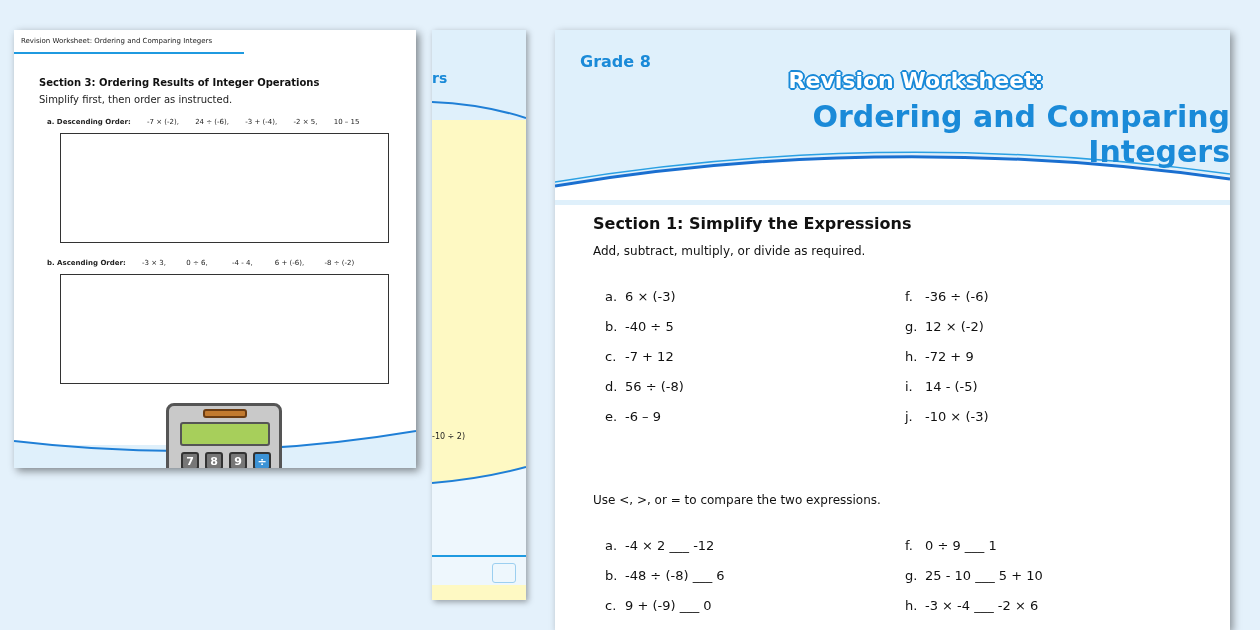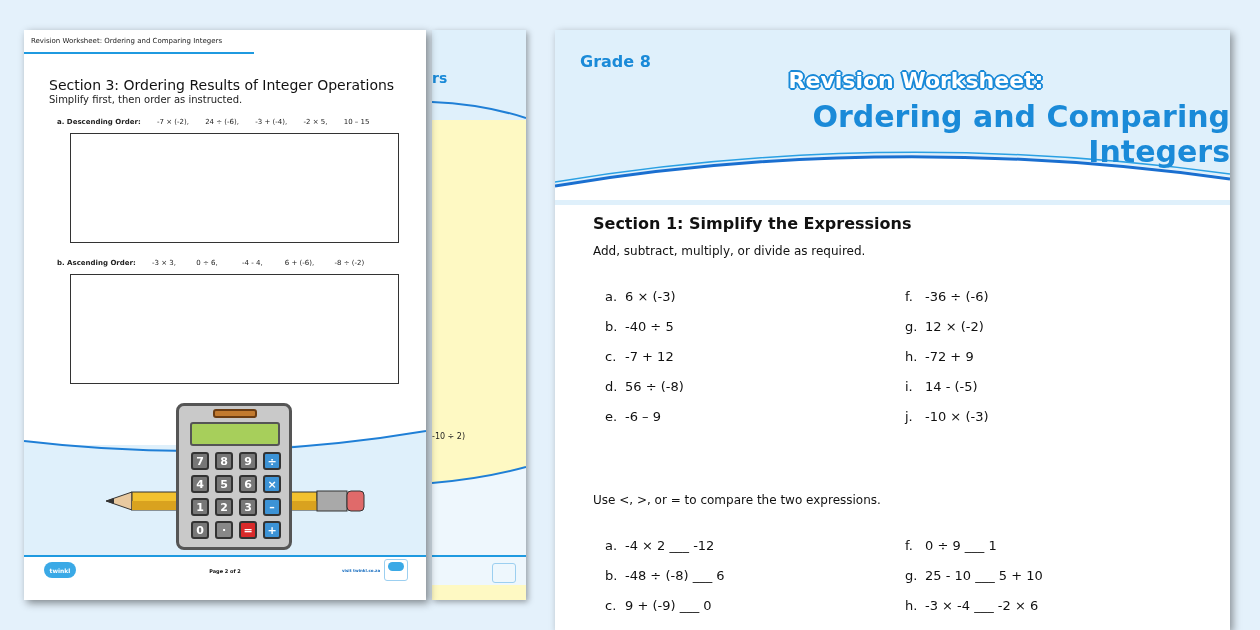--- a/index.html
+++ b/index.html
@@ -30,33 +30,33 @@
   .back-page .bp-expr-frag {
     position: absolute; left: 0; top: 402px; font-size: 8px; color: #222;
   }
   .back-page .bp-bottom {
     position: absolute; left: 0; top: 455px; width: 100%; height: 100px;
     background: #eef7fd;
   }
 
   
   .left-page {
-    position: absolute; left: 24px; top: 30px; width: 402px; height: 570px;
+    position: absolute; left: 14px; top: 30px; width: 402px; height: 438px;
     background: #fff;
     box-shadow: 3px 3px 8px rgba(0,0,0,0.45);
     overflow: hidden;
   }
   .lp-running-title {
     position: absolute; left: 7px; top: 7px; font-size: 7px; color: #222;
   }
   .lp-running-line {
     position: absolute; left: 0; top: 22px; width: 230px; height: 2px; background: #1f9ae0;
   }
   .lp-section-title {
-    position: absolute; left: 25px; top: 47px; font-size: 14px; font-weight: normal; color: #111; text-align: right;
+    position: absolute; left: 25px; top: 47px; font-size: 10px; font-weight: bold; color: #111; text-align: right;
   }
   .lp-instruction {
     position: absolute; left: 25px; top: 64px; font-size: 10px; color: #222;
   }
   .lp-row {
     position: absolute; left: 33px; font-size: 7px; color: #222; white-space: nowrap;
   }
   .lp-row .lbl { font-weight: bold; display: inline-block; }
   .lp-row .expr { display: inline-block; margin-left: 14px; }
   .answer-box {

